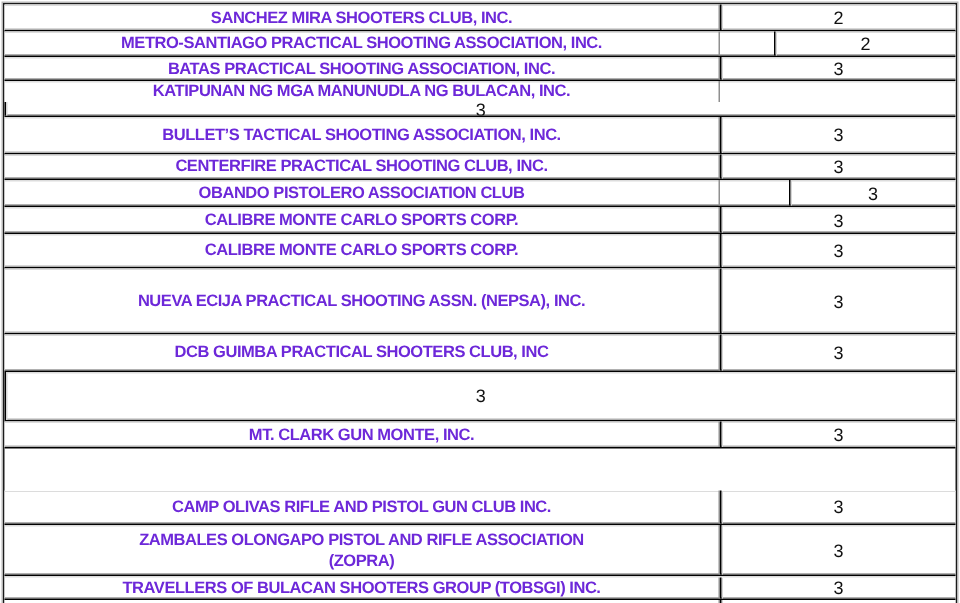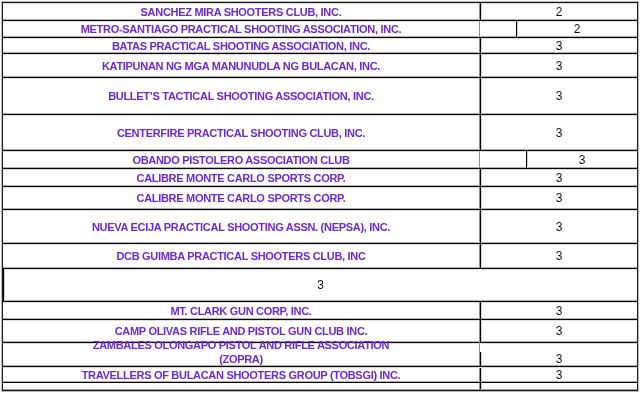--- a/index.html
+++ b/index.html
@@ -67,32 +67,32 @@
   }
   .header-row .region-cell {
     color: var(--header-red, #e60000);
     font-weight: bold;
     font-size: 12.5px;
   }
   
   .r0  { height: 18px; }
   .r1  { height: 17px; gap: 36px; }
   .r2  { height: 16px; }
-  .r3  { height: 24px; }
-  .r4  { height: 37px; }
-  .r5  { height: 36px; justify-content: flex-end; }
+  .r3  { height: 24px; flex-direction: column; }
+  .r4  { height: 25px; }
+  .r5  { height: 17px; justify-content: flex-end; }
   .r6  { height: 18px; gap: 46px; }
   .r7  { height: 18px; }
   .r8  { height: 23px; }
-  .r9  { height: 34px; }
+  .r9  { height: 44px; }
   .r10 { height: 25px; }
   .r11 { height: 33px; }
   .r12 { height: 18px; }
-  .r13 { height: 23px; }
-  .r14 { height: 24px; align-items: flex-end; }
+  .r13 { height: 23px; margin-top: 28px; }
+  .r14 { height: 34px; }
   .r15 { height: 16px; align-items: flex-end; }
   .r16 { height: 7px; border-bottom-color: #9a9a9a; box-shadow: none; }
 </style>
 </head>
 <body>
 
 <div class="page">
   <div class="gc-table">
 
 
@@ -137,21 +137,21 @@
         <div class="cell region-cell">3</div>
       </div>
       <div class="row body-row r10">
         <div class="cell club-cell">DCB GUIMBA PRACTICAL SHOOTERS CLUB, INC</div>
         <div class="cell region-cell">3</div>
       </div>
       <div class="row body-row r11">
         <div class="cell region-cell">3</div>
       </div>
       <div class="row body-row r12">
-        <div class="cell club-cell">MT. CLARK GUN CORP, INC.</div>
+        <div class="cell club-cell">MT. CLARK GUN MONTE, INC.</div>
         <div class="cell region-cell">3</div>
       </div>
       <div class="row body-row r13">
         <div class="cell club-cell">CAMP OLIVAS RIFLE AND PISTOL GUN CLUB INC.</div>
         <div class="cell region-cell">3</div>
       </div>
       <div class="row body-row r14">
         <div class="cell club-cell">ZAMBALES OLONGAPO PISTOL AND RIFLE ASSOCIATION
 (ZOPRA)</div>
         <div class="cell region-cell">3</div>

